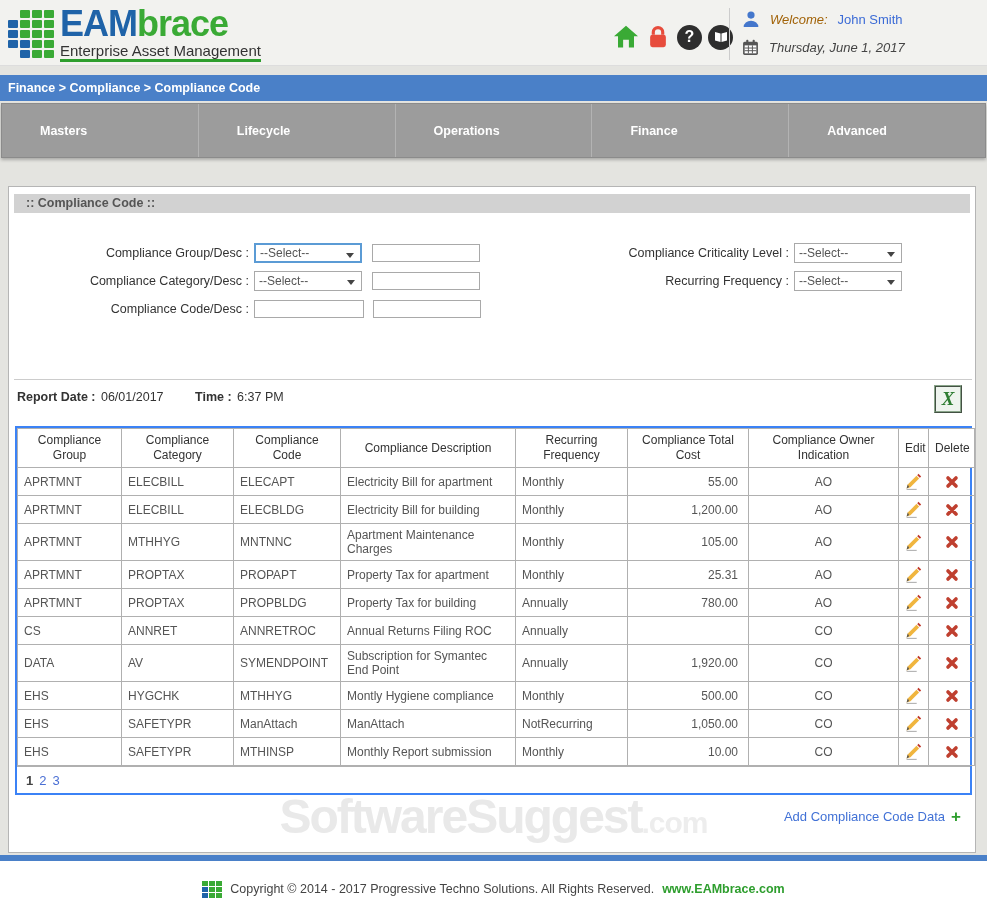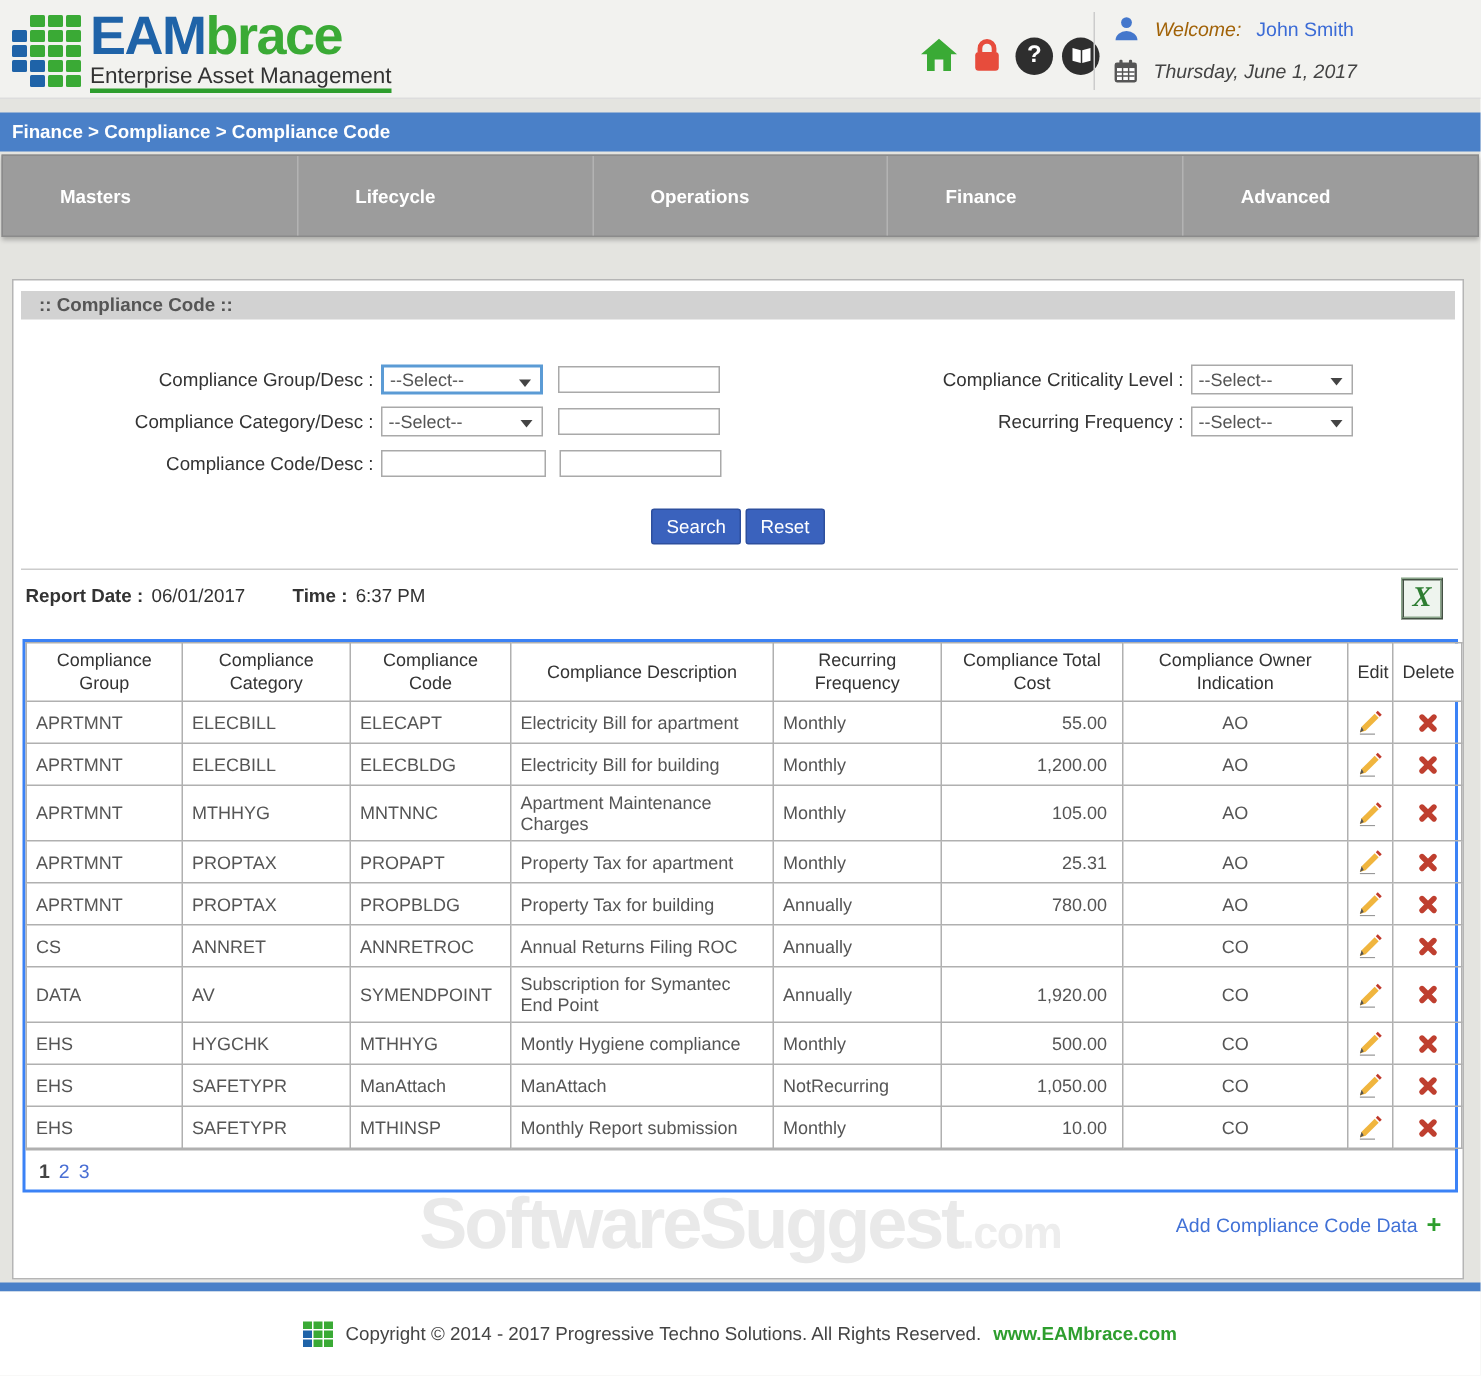--- a/index.html
+++ b/index.html
@@ -221,24 +221,20 @@
     </div>
     <div class="form-row">
       <span class="f-label-r">Recurring Frequency :</span>
       <div class="sel">
           <span>--Select--</span>
           <span class="tri"></span>
         </div>
     </div>
   </div>
 
-  <div class="btn-row">
-    <button class="btn">Search</button>
-    <button class="btn">Reset</button>
-  </div>
 
   <div class="divider"></div>
 
   <div class="report-row">
     <b>Report Date :</b>
     <span>06/01/2017</span>
     <b class="report-time">Time :</b>
     <span>6:37 PM</span>
   </div>
 

